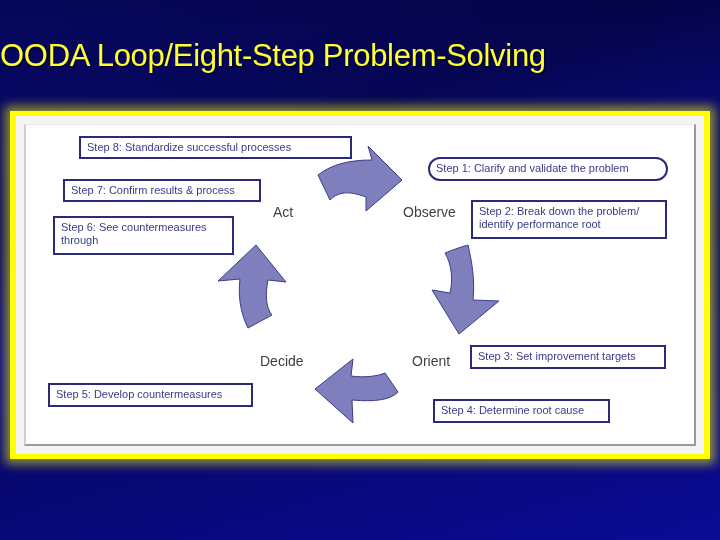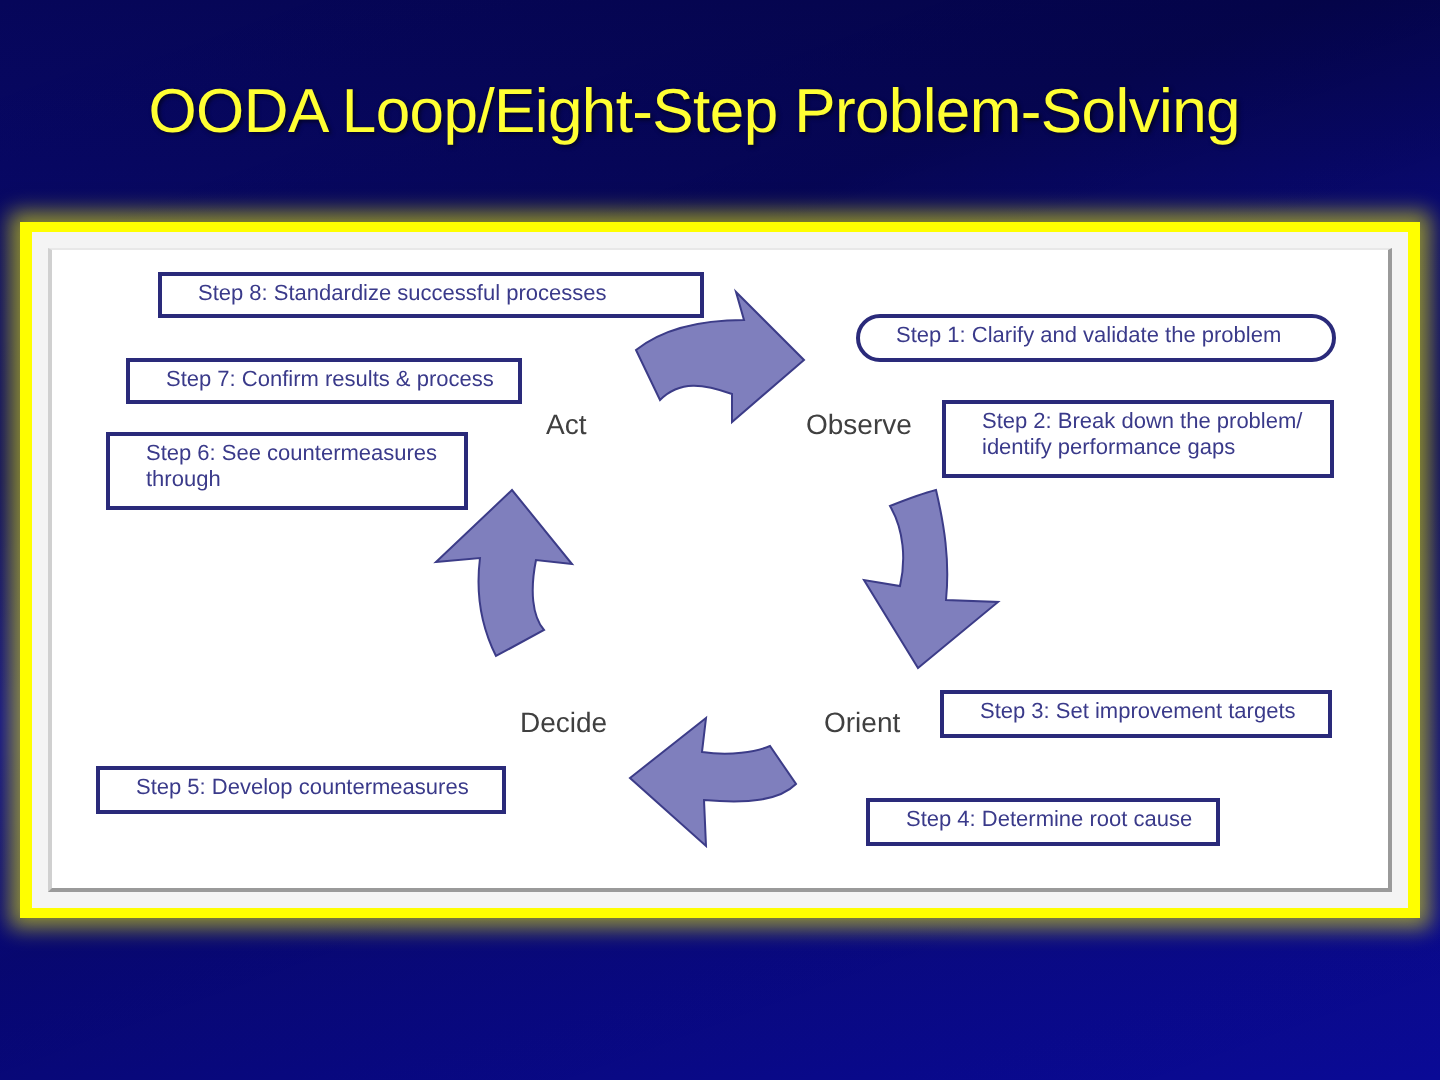--- a/index.html
+++ b/index.html
@@ -4,21 +4,21 @@
   <style>
     html, body { margin: 0; padding: 0; }
     body {
       width: 720px; height: 540px; overflow: hidden; position: relative;
       background:
         linear-gradient(160deg, rgba(0,0,40,0.0) 0%, rgba(0,0,40,0.35) 30%, rgba(20,20,120,0.0) 45%, rgba(0,0,30,0.3) 60%, rgba(0,0,0,0) 100%),
         linear-gradient(180deg, #06065a 0%, #0a0a7a 30%, #0b0b8e 70%, #0a0a96 100%);
       font-family: "Liberation Sans", sans-serif;
     }
     .title {
-      position: absolute; left: 0; top: 38px; width: 620px; text-align: right;
+      position: absolute; left: 0; top: 38px; width: 620px; text-align: left;
       color: #ffff33; font-size: 31px; letter-spacing: -0.3px;
       text-shadow: 1px 1px 2px rgba(0,0,0,0.6);
     }
     .frame {
       position: absolute; left: 10px; top: 111px; width: 700px; height: 348px;
       background: #ffff00;
       box-shadow: 0 0 10px 5px rgba(255,255,0,0.55);
     }
     .panel-outer {
       position: absolute; left: 6px; top: 5px; right: 6px; bottom: 5px;
@@ -29,21 +29,21 @@
       background: #ffffff;
       border-left: 2px solid #d0d0d0;
       border-bottom: 2px solid #9a9a9a;
       border-right: 2px solid #9a9a9a;
       border-top: 1px solid #e8e8e8;
     }
     .stepbox {
       position: absolute; box-sizing: border-box;
       border: 2px solid #2a2a7a; background: #ffffff;
       color: #3a3a8a; font-size: 11px; line-height: 13px;
-      padding: 3px 5px 3px 18px;
+      padding: 3px 5px 3px 6px;
     }
     .phase {
       position: absolute; color: #404040; font-size: 14px;
     }
     svg.arrows { position: absolute; left: 0; top: 0; }
     .arrow { fill: #7f7fbd; stroke: #3c3c88; stroke-width: 1; }
   </style>
 </head>
 <body>
 
@@ -77,21 +77,21 @@
 <div class="stepbox" style="left:63px; top:179px; width:198px; height:23px;">
   <span>Step 7: Confirm results &amp; process</span>
 </div>
 <div class="stepbox" style="left:53px; top:216px; width:181px; height:39px;">
   <span>Step 6: See countermeasures through</span>
 </div>
 <div class="stepbox" style="left:428px; top:157px; width:240px; height:24px;border-radius:12px;">
   <span>Step 1:  Clarify and validate the problem</span>
 </div>
 <div class="stepbox" style="left:471px; top:200px; width:196px; height:39px;">
-  <span>Step 2: Break down the problem/ identify performance gaps</span>
+  <span>Step 2: Break down the problem/ identify performance root</span>
 </div>
 <div class="stepbox" style="left:470px; top:345px; width:196px; height:24px;">
   <span>Step 3: Set improvement targets</span>
 </div>
 <div class="stepbox" style="left:433px; top:399px; width:177px; height:24px;">
   <span>Step 4: Determine root cause</span>
 </div>
 <div class="stepbox" style="left:48px; top:383px; width:205px; height:24px;">
   <span>Step 5: Develop countermeasures</span>
 </div>

